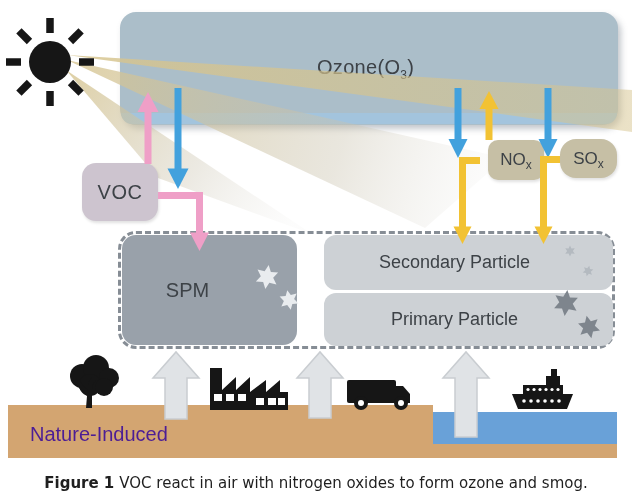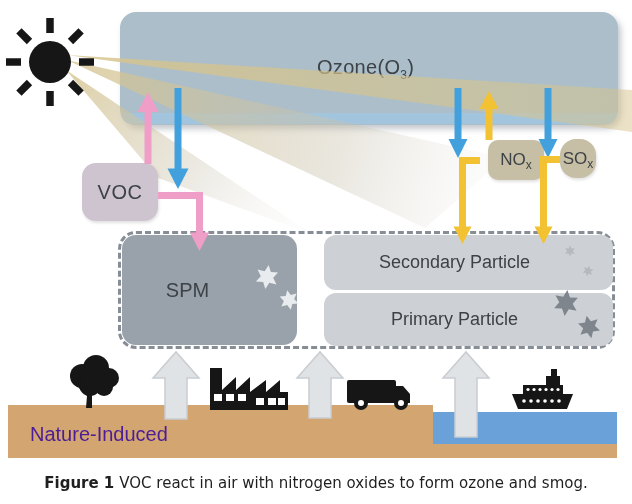--- a/index.html
+++ b/index.html
@@ -32,21 +32,21 @@
     left:82px;top:163px;width:76px;height:58px;border-radius:14px;
     background:var(--voc-fill,#cdc4cf);display:flex;align-items:center;justify-content:center;
     font-size:20px;letter-spacing:.5px;z-index:3;box-shadow:1px 2px 3px rgba(0,0,0,.12);
   }
   .gas-box{
     border-radius:10px;background:var(--gas-fill,#c6bfa5);
     display:flex;align-items:center;justify-content:center;font-size:17px;
     z-index:3;box-shadow:1px 2px 3px rgba(0,0,0,.12);
   }
   .nox-box{left:488px;top:140px;width:56px;height:40px;text-align:center;}
-  .sox-box{left:560px;top:139px;width:36px;height:39px;border-radius:16px;}
+  .sox-box{left:560px;top:139px;width:57px;height:39px;border-radius:16px;}
 
   
   .particle-outline{
     left:118px;top:231px;width:491px;height:112px;border:3px dashed var(--dash-border,#868d95);
     border-radius:18px;z-index:3;background:transparent;
   }
   .spm-box{
     left:122px;top:235px;width:175px;height:110px;border-radius:14px;
     background:var(--spm-fill,#99a1aa);display:flex;align-items:center;justify-content:center;
     font-size:20px;z-index:3;

